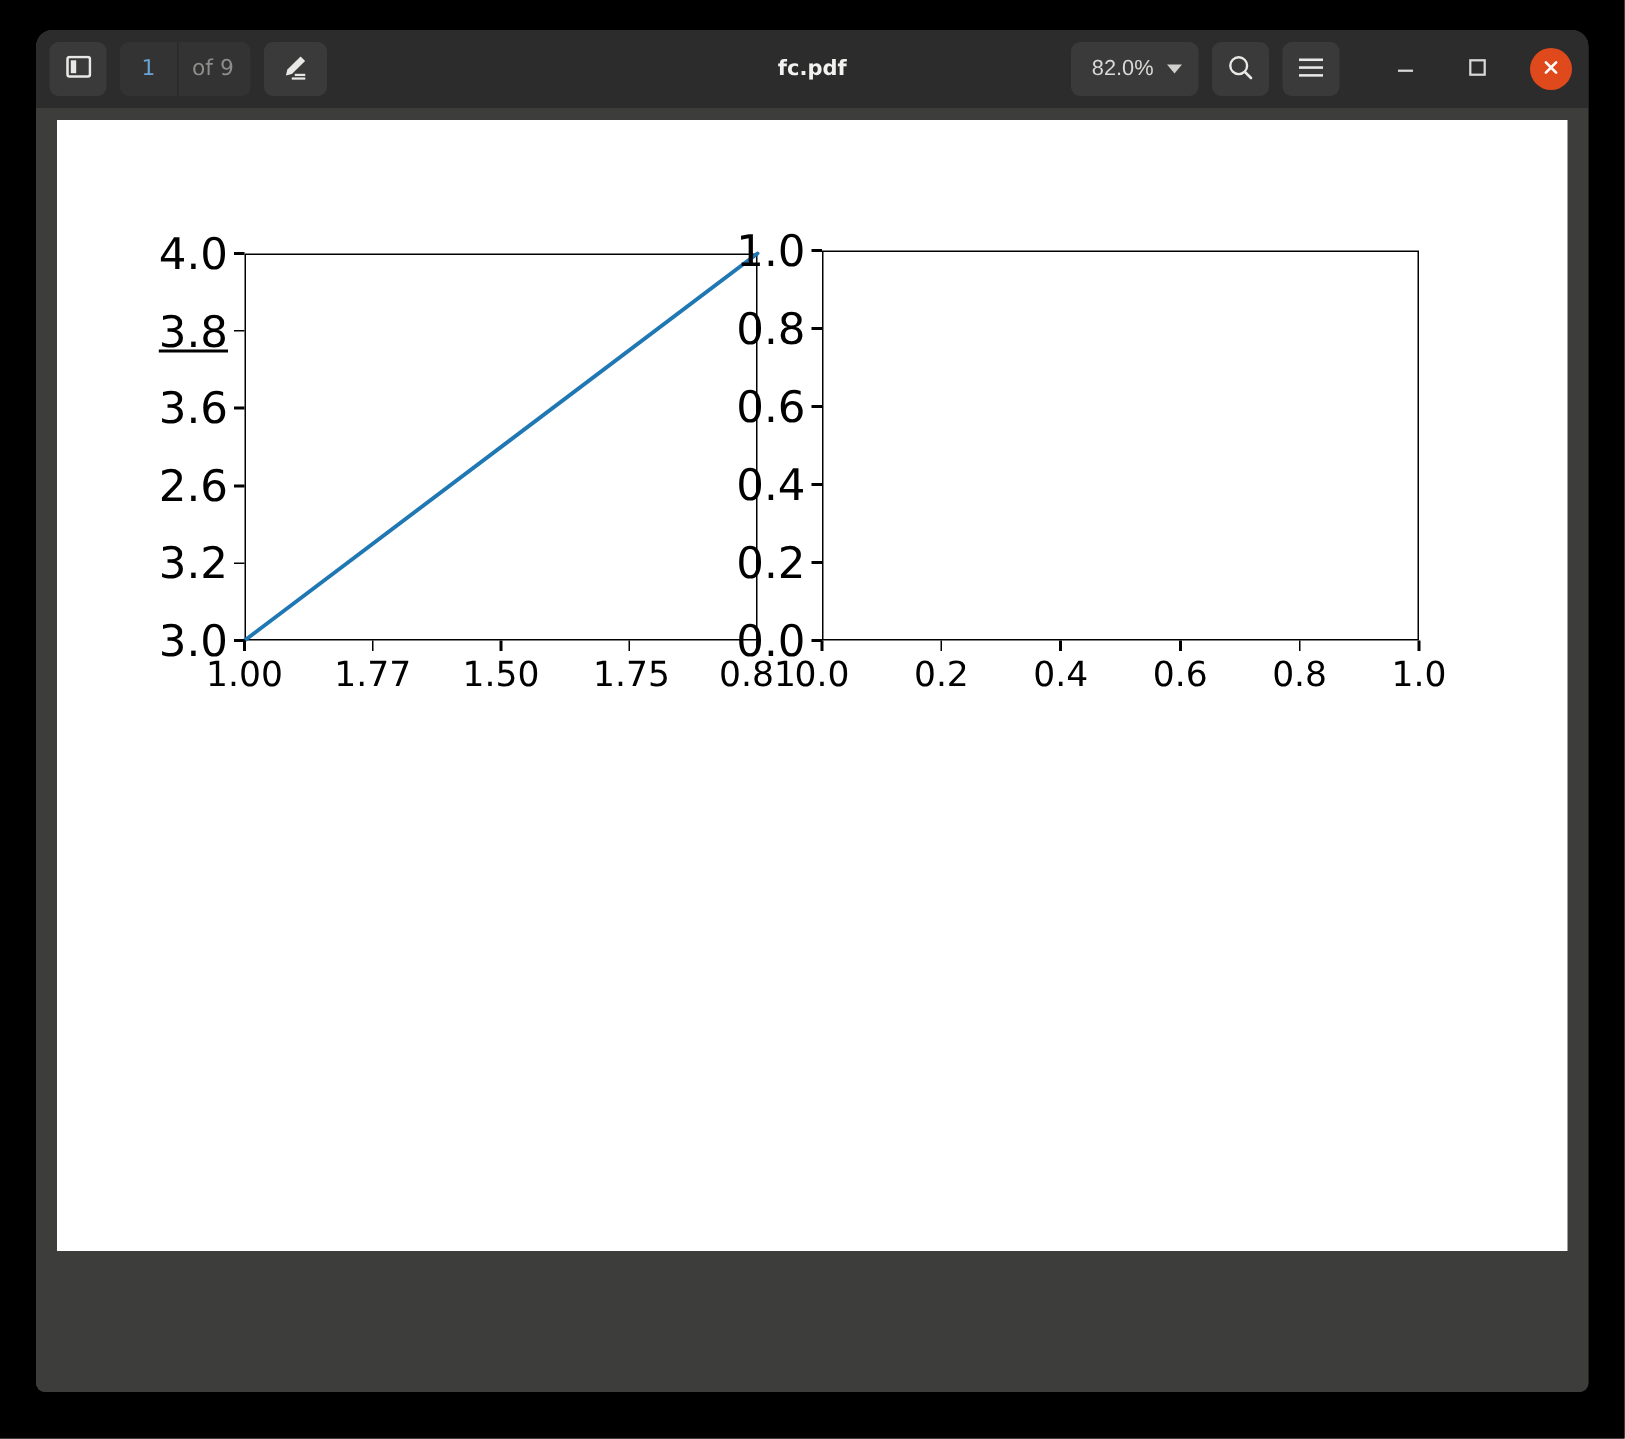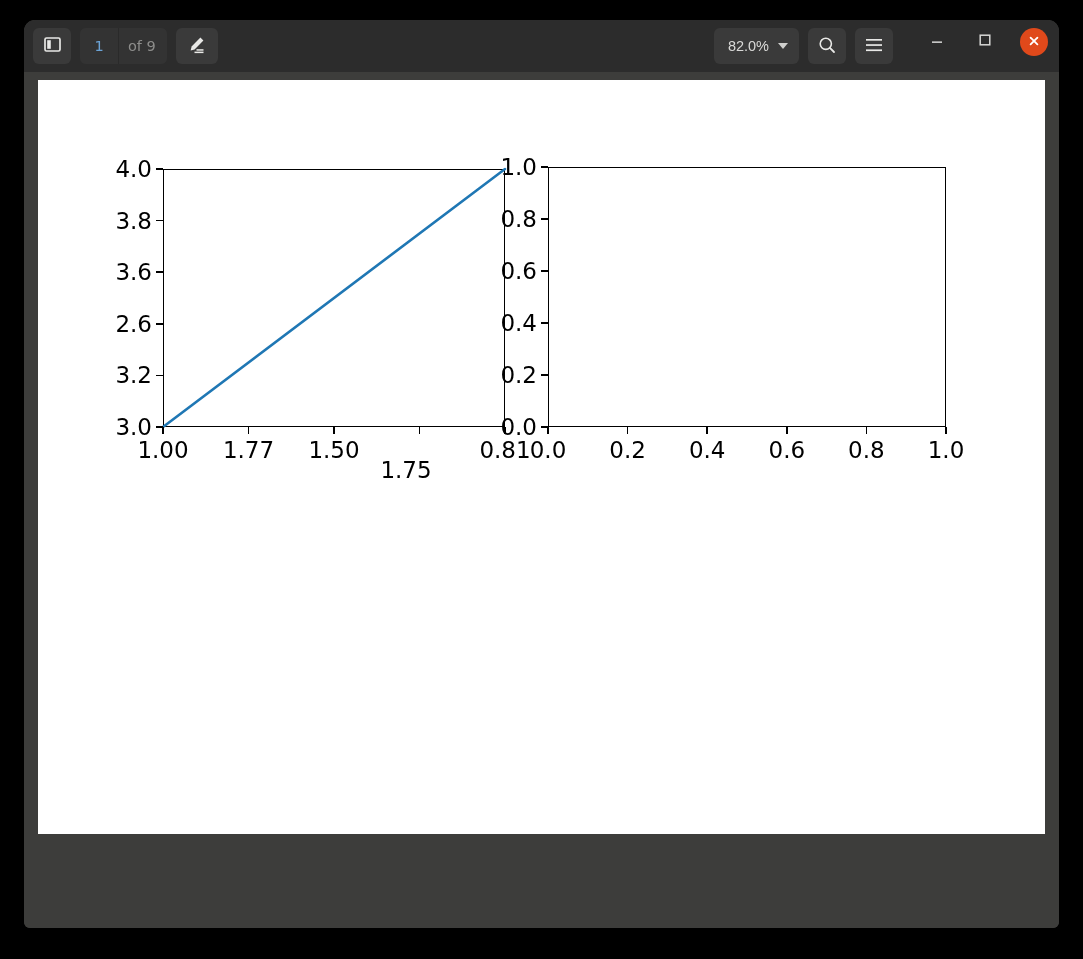--- a/index.html
+++ b/index.html
@@ -85,20 +85,21 @@
     text-align: center;
     color: #f2f2f0;
     font-size: 14px;
     font-weight: bold;
     pointer-events: none;
   }
 
   #titlebar-right {
     margin-left: auto;
     display: flex;
+    align-items: center;
     z-index: 2;
   }
 
   #zoom-selector {
     display: flex;
     align-items: center;
     gap: 9px;
     height: 36px;
     padding: 0 11px 0 14px;
     background: #3a3a3a;
@@ -168,21 +169,21 @@
     transform: translateX(-50%);
     font-size: 23px;
     color: #000000;
     white-space: nowrap;
     font-family: "DejaVu Sans", sans-serif;
   }
   .ticklabel-y {
     position: absolute;
     right: calc(100% + 11px);
     transform: translateY(-50%);
-    font-size: 23px;
+    font-size: 29px;
     color: #000000;
     white-space: nowrap;
     font-family: "DejaVu Sans", sans-serif;
   }
 
   .plot-svg { position: absolute; inset: 0; overflow: visible; }
 </style>
 </head>
 <body>
 
@@ -207,20 +208,21 @@
     <button class="tb-btn" id="annotate-button">
       <span>
         <svg width="19" height="18" viewBox="0 0 19 18">
           <path d="M13.4 1.6 L16.4 4.6 L7.6 13.4 L3.6 14.4 L4.6 10.4 Z" fill="#e8e8e6"></path>
           <rect x="9.5" y="13.2" width="7" height="1.5" fill="#e8e8e6"></rect>
           <rect x="7.5" y="15.6" width="9" height="1.5" fill="#e8e8e6"></rect>
         </svg>
       </span>
     </button>
 
+    <div id="window-title">fc.pdf</div>
 
     <div id="titlebar-right">
 
       <button id="zoom-selector">
         <span id="zoom-level-label">82.0%</span>
         <span class="caret"></span>
       </button>
 
       <button class="tb-btn" id="search-button">
         <span>
@@ -278,35 +280,35 @@
               <polyline points="0.00,258.00 342.00,0.00" fill="none" stroke="#1f77b4" stroke-width="2.6" stroke-linecap="round"></polyline>
             </svg>
           <div id="left-xticks">
               <div class="tick-x" style="left: -0.8px;"></div>
               <div class="ticklabel-x" style="left: 0px;">1.00</div>
               <div class="tick-x" style="left: 84.7px;"></div>
               <div class="ticklabel-x" style="left: 85.5px;">1.77</div>
               <div class="tick-x" style="left: 170.2px;"></div>
               <div class="ticklabel-x" style="left: 171px; text-align: right;">1.50</div>
               <div class="tick-x" style="left: 255.7px;"></div>
-              <div class="ticklabel-x" style="left: 243px; margin-top: 20px;">1.75</div>
+              <div class="ticklabel-x" style="left: 258px;">1.75</div>
               <div class="tick-x" style="left: 341.2px;"></div>
               <div class="ticklabel-x" style="left: 342px;">0.81</div>
             </div>
           <div id="left-yticks">
               <div class="tick-y" style="top: 257.2px;"></div>
               <div class="ticklabel-y" style="top: 258px; margin-left: 32px;">3.0</div>
               <div class="tick-y" style="top: 205.6px;"></div>
               <div class="ticklabel-y" style="top: 206.4px;">3.2</div>
               <div class="tick-y" style="top: 154px;"></div>
               <div class="ticklabel-y" style="top: 154.8px;">2.6</div>
               <div class="tick-y" style="top: 102.4px;"></div>
               <div class="ticklabel-y" style="top: 103.2px;">3.6</div>
               <div class="tick-y" style="top: 50.8px;"></div>
-              <div class="ticklabel-y" style="top: 51.6px;">3.8</div>
+              <div class="ticklabel-y" style="top: 51.6px; text-decoration: underline;">3.8</div>
               <div class="tick-y" style="top: -0.8px;"></div>
               <div class="ticklabel-y" style="top: 0px;">4.0</div>
             </div>
         </div>
 
         <div class="axes" id="axes-right" style="left:510px; top:87px; width:398px; height:260px;">
           <div class="axes-frame"></div>
           <div id="right-xticks">
               <div class="tick-x" style="left: -0.8px;"></div>
               <div class="ticklabel-x" style="left: 0px;">0.0</div>

